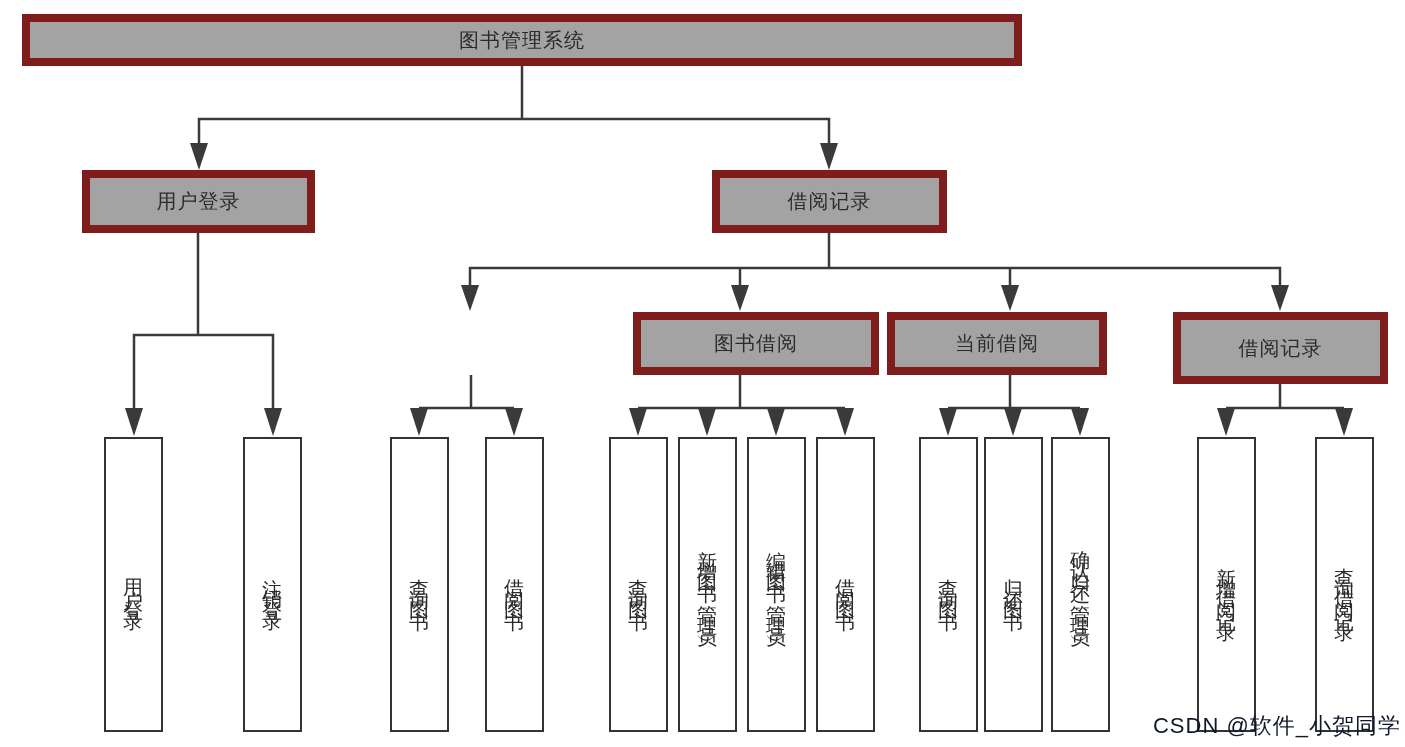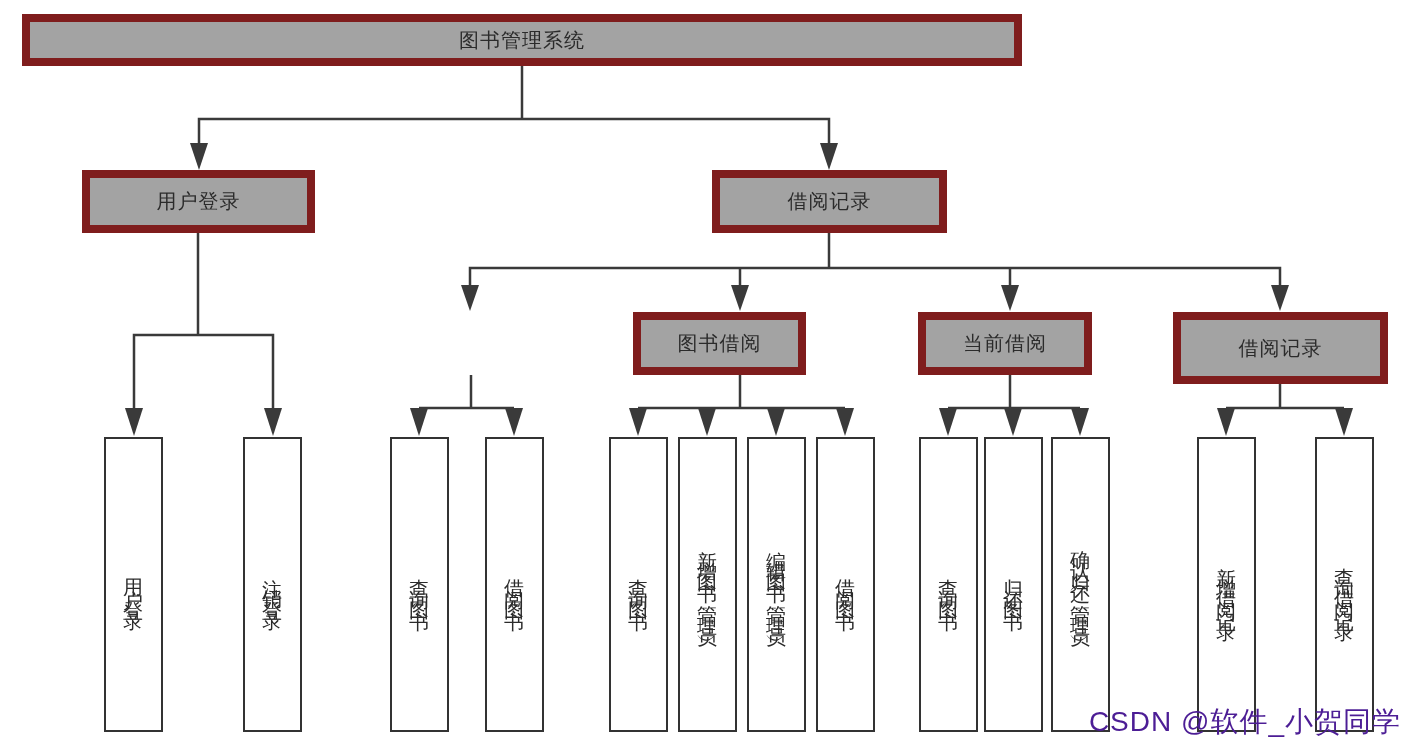--- a/index.html
+++ b/index.html
@@ -53,23 +53,23 @@
     font-size: 20px;
     letter-spacing: 11px;
     line-height: 1;
     color: #2b2b2b;
     white-space: nowrap;
   }
   #watermark {
     position: absolute;
     right: 4px;
     bottom: 6px;
-    font-size: 28px;
+    font-size: 22px;
     letter-spacing: 1px;
-    color: #4c1d95;
+    color: #0f172a;
     z-index: 5;
     pointer-events: none;
   }
 </style>
 </head>
 <body>
 
 <div id="canvas">
 
   <svg id="wires" viewBox="0 0 1405 747" xmlns="http://www.w3.org/2000/svg">
@@ -129,24 +129,24 @@
     <span>图书管理系统</span>
   </div>
 
   <div class="node" style="left:82px; top:170px; width:233px; height:63px;">
     <span>用户登录</span>
   </div>
   <div class="node" style="left:712px; top:170px; width:235px; height:63px;">
     <span>借阅记录</span>
   </div>
 
-  <div class="node" style="left:633px; top:312px; width:173px; height:63px;">
+  <div class="node" style="left:633px; top:312px; width:246px; height:63px;">
     <span>图书借阅</span>
   </div>
-  <div class="node" style="left:918px; top:312px; width:174px; height:63px;">
+  <div class="node" style="left:887px; top:312px; width:220px; height:63px;">
     <span>当前借阅</span>
   </div>
   <div class="node" style="left:1173px; top:312px; width:215px; height:72px;">
     <span>借阅记录</span>
   </div>
 
   <div class="leaf" style="left:104px;">
     <span class="vtext">用户登录</span>
   </div>
   <div class="leaf" style="left:243px;">

